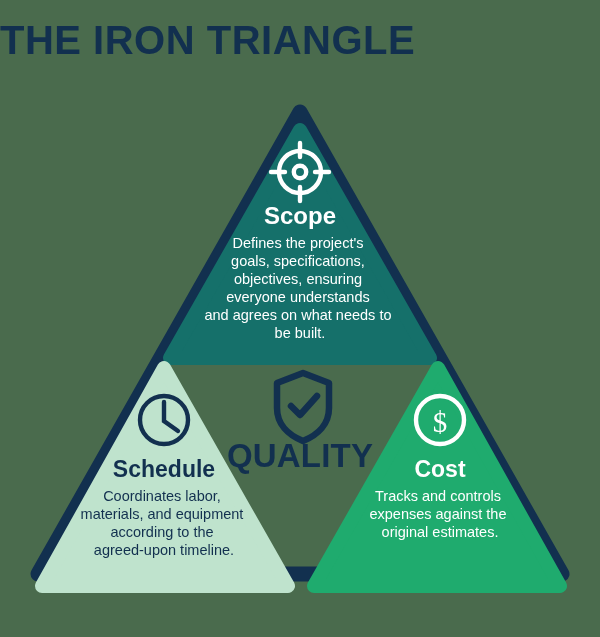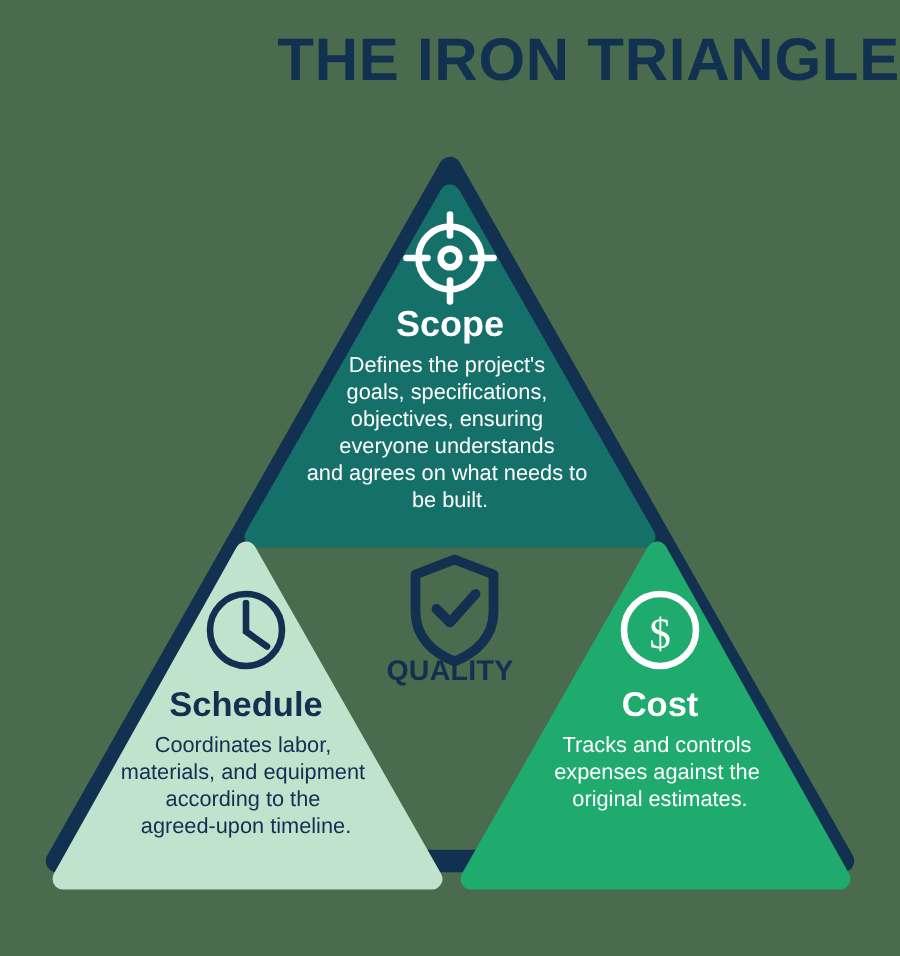--- a/index.html
+++ b/index.html
@@ -18,21 +18,21 @@
     position: absolute;
     inset: 0;
     width: 600px;
     height: 637px;
   }
   .title {
     position: absolute;
     top: 18px;
     left: 0;
     width: 600px;
-    text-align: right;
+    text-align: left;
     font-size: 40px;
     font-weight: bold;
     letter-spacing: 0.5px;
     color: #12304f;
     font-family: "Liberation Sans", sans-serif;
   }
   svg.stage {
     position: absolute;
     left: 0;
     top: 0;
@@ -45,21 +45,21 @@
   }
   .seg-body {
     font-family: "Liberation Sans", sans-serif;
   }
   .quality-label {
     position: absolute;
     left: 0;
     width: 600px;
     text-align: center;
     top: 437px;
-    font-size: 19px;
+    font-size: 33px;
     font-weight: bold;
     color: #12304f;
     letter-spacing: 0.2px;
     font-family: "Liberation Sans", sans-serif;
   }
 </style>
 </head>
 <body>
 
 <div id="infographic">

